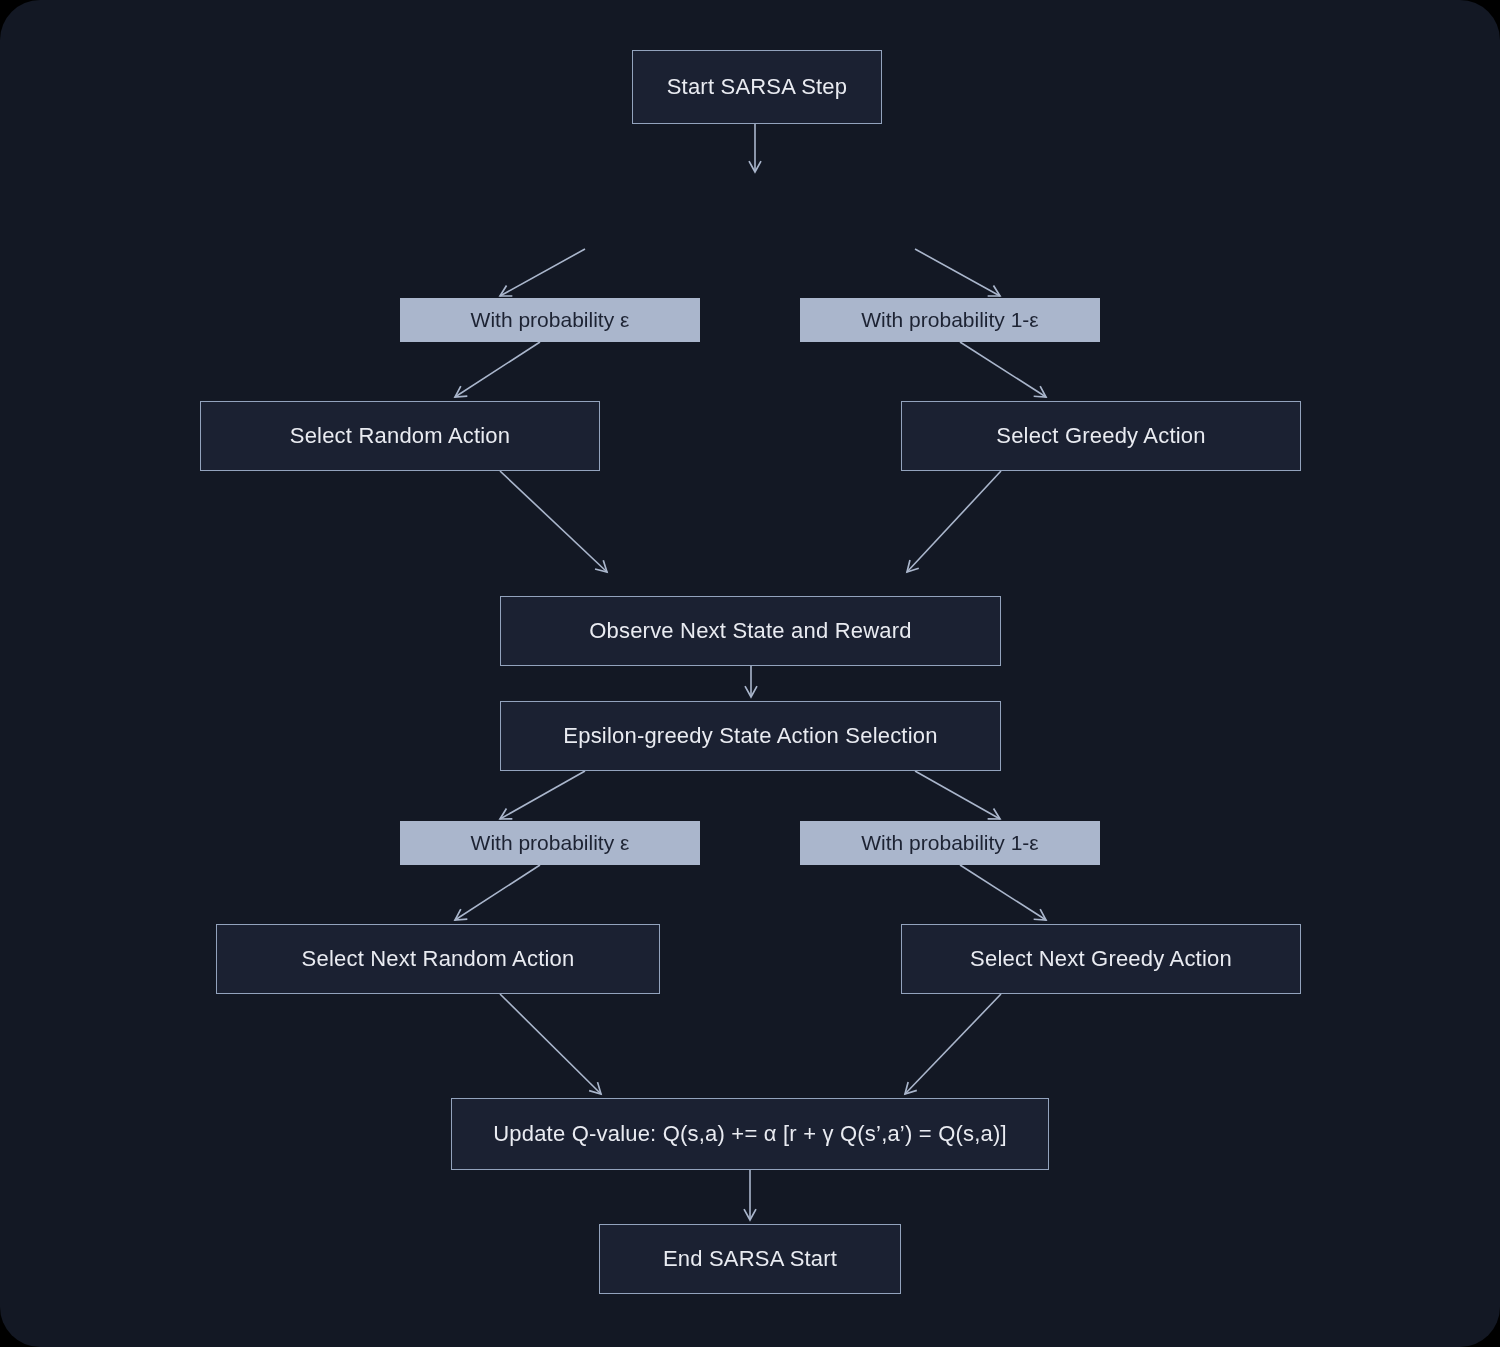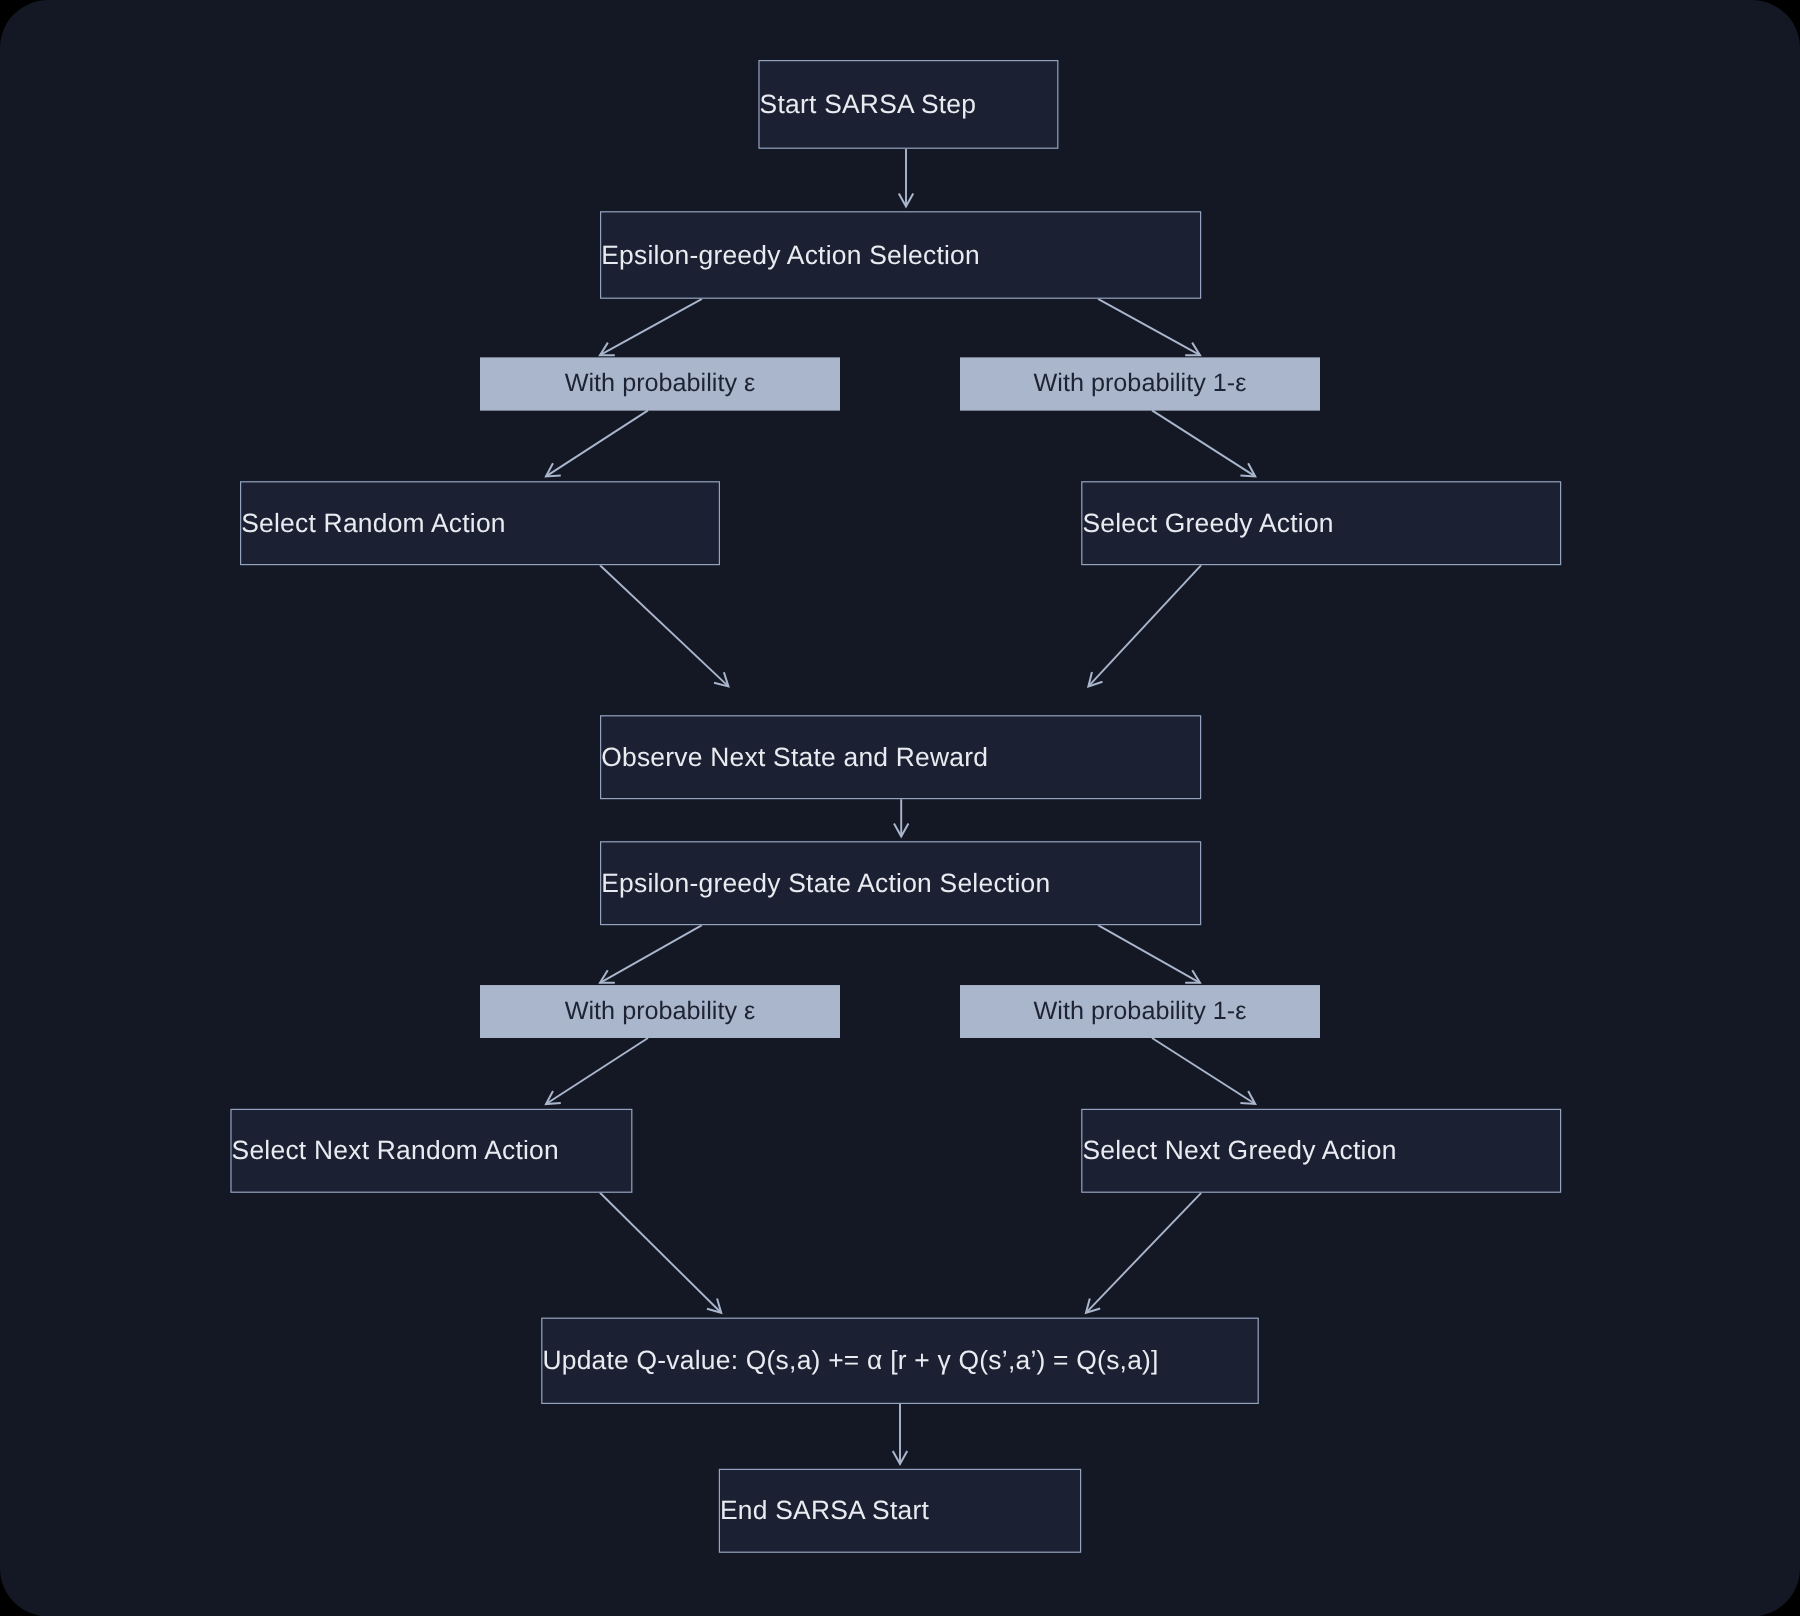--- a/index.html
+++ b/index.html
@@ -27,20 +27,21 @@
     top: 0;
     width: 1500px;
     height: 1347px;
     pointer-events: none;
   }
   .node {
     position: absolute;
     box-sizing: border-box;
     display: flex;
     align-items: center;
+    justify-content: center;
     background: #1b2132;
     border: 1px solid #93a3bd;
     color: #e9ebf1;
     font-size: 22px;
     font-weight: 300;
     letter-spacing: 0.2px;
     white-space: nowrap;
     text-align: center;
   }
   .edge-label {
@@ -100,41 +101,38 @@
       <path d="M 1001 994 L 905 1094"></path>
 
       <path d="M 750 1170 L 750 1220"></path>
     </g>
   </svg>
 
   <div class="node" style="left:632px; top:50px; width:250px; height:74px;">
     <span>Start SARSA Step</span>
   </div>
 
-  <div class="node" style="left:500px; top:176px; width:501px; height:73px;">
-    <span>Epsilon-greedy Action Selection</span>
-  </div>
 
   <div class="node" style="left:200px; top:401px; width:400px; height:70px;">
     <span>Select Random Action</span>
   </div>
 
   <div class="node" style="left:901px; top:401px; width:400px; height:70px;">
     <span>Select Greedy Action</span>
   </div>
 
   <div class="node" style="left:500px; top:576px; width:501px; height:70px;margin-top:20px;">
     <span>Observe Next State and Reward</span>
   </div>
 
   <div class="node" style="left:500px; top:701px; width:501px; height:70px;">
     <span>Epsilon-greedy State Action Selection</span>
   </div>
 
-  <div class="node" style="left:192px; top:924px; width:335px; height:70px;">
+  <div class="node" style="left:216px; top:924px; width:444px; height:70px;">
     <span>Select Next Random Action</span>
   </div>
 
   <div class="node" style="left:901px; top:924px; width:400px; height:70px;">
     <span>Select Next Greedy Action</span>
   </div>
 
   <div class="node" style="left:451px; top:1098px; width:598px; height:72px;">
     <span>Update Q-value: Q(s,a) += α [r + γ Q(s’,a’) = Q(s,a)]</span>
   </div>

